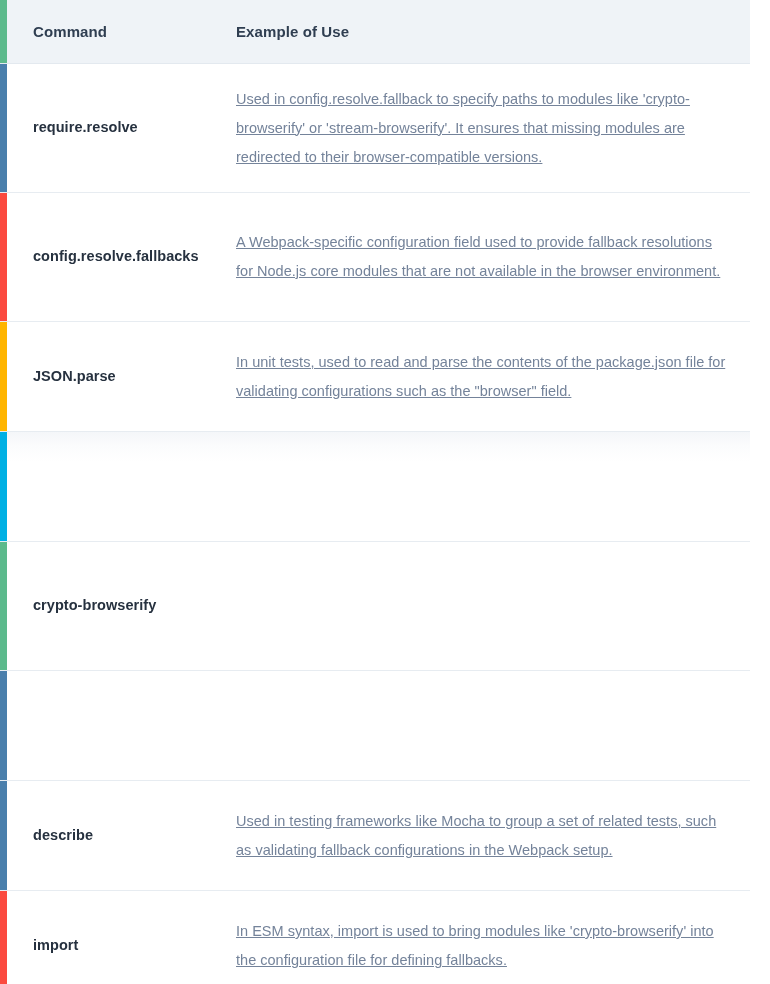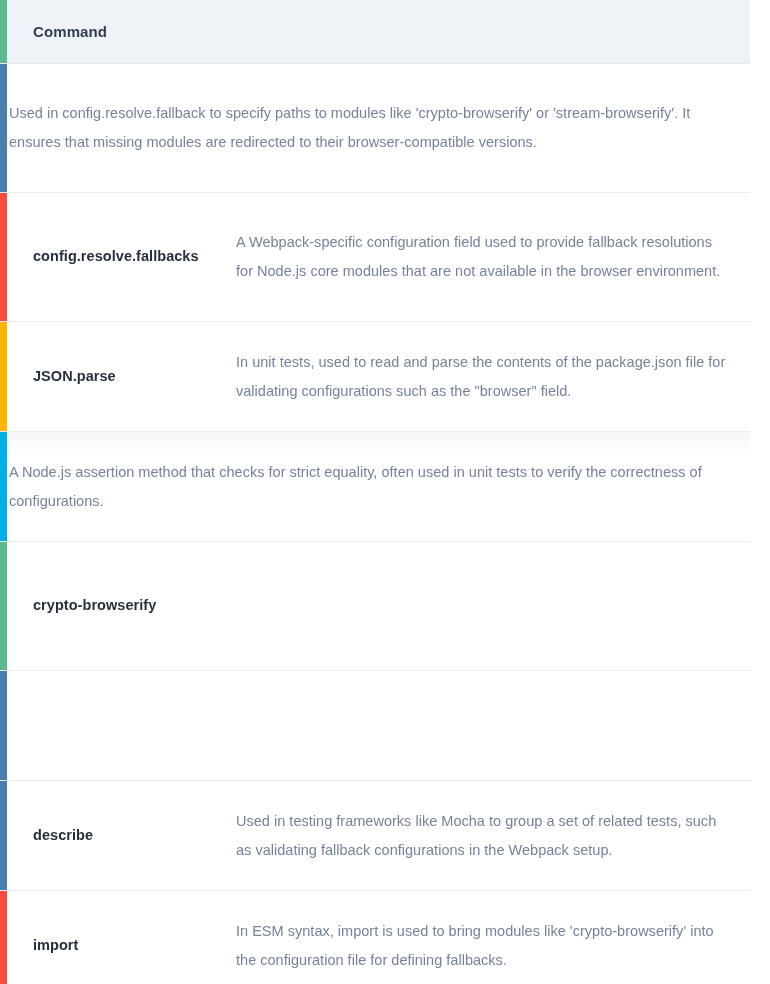--- a/index.html
+++ b/index.html
@@ -98,55 +98,57 @@
     line-height: 1.35;
     letter-spacing: 0.05px;
     word-break: break-word;
   }
   .desc {
     font-size: 14.5px;
     font-weight: 400;
     color: #74839a;
     line-height: 2.0;
     letter-spacing: 0.02px;
+    text-decoration: underline;
   }
 
   
   .h3 { height: 129px; }
   .h2 { height: 110px; }
 </style>
 </head>
 <body>
 
 <div class="page">
   <div class="table-wrap">
 
     <div class="thead">
       <span class="accent" style="background: rgb(92, 186, 140);"></span>
       <div class="th col-command">Command</div>
+      <div class="th col-example">Example of Use</div>
     </div>
 
     <div id="tbody">
         <div class="row h3">
           <span class="accent" style="background: rgb(74, 127, 172);"></span>
+          <div class="cmd col-command">require.resolve</div>
           <div class="desc col-example">Used in config.resolve.fallback to specify paths to modules like 'crypto-browserify' or 'stream-browserify'. It ensures that missing modules are redirected to their browser-compatible versions.</div>
         </div>
         <div class="row h3">
           <span class="accent" style="background: rgb(251, 74, 63);"></span>
           <div class="cmd col-command">config.resolve.fallbacks</div>
           <div class="desc col-example">A Webpack-specific configuration field used to provide fallback resolutions for Node.js core modules that are not available in the browser environment.</div>
         </div>
         <div class="row h2">
           <span class="accent" style="background: rgb(255, 181, 0);"></span>
           <div class="cmd col-command">JSON.parse</div>
           <div class="desc col-example">In unit tests, used to read and parse the contents of the package.json file for validating configurations such as the "browser" field.</div>
         </div>
         <div class="row h2 shaded">
           <span class="accent" style="background: rgb(0, 176, 228);"></span>
-          <div class="desc col-example">A Node.js assertion method that checks for strict equality, often used in unit tests to verify the correctness of configurations.</div>
         </div>
         <div class="row h3">
           <span class="accent" style="background: rgb(92, 186, 140);"></span>
           <div class="cmd col-command">crypto-browserify</div>
         </div>
         <div class="row h2">
           <span class="accent" style="background: rgb(74, 127, 172);"></span>
         </div>
         <div class="row h2">
           <span class="accent" style="background: rgb(74, 127, 172);"></span>

